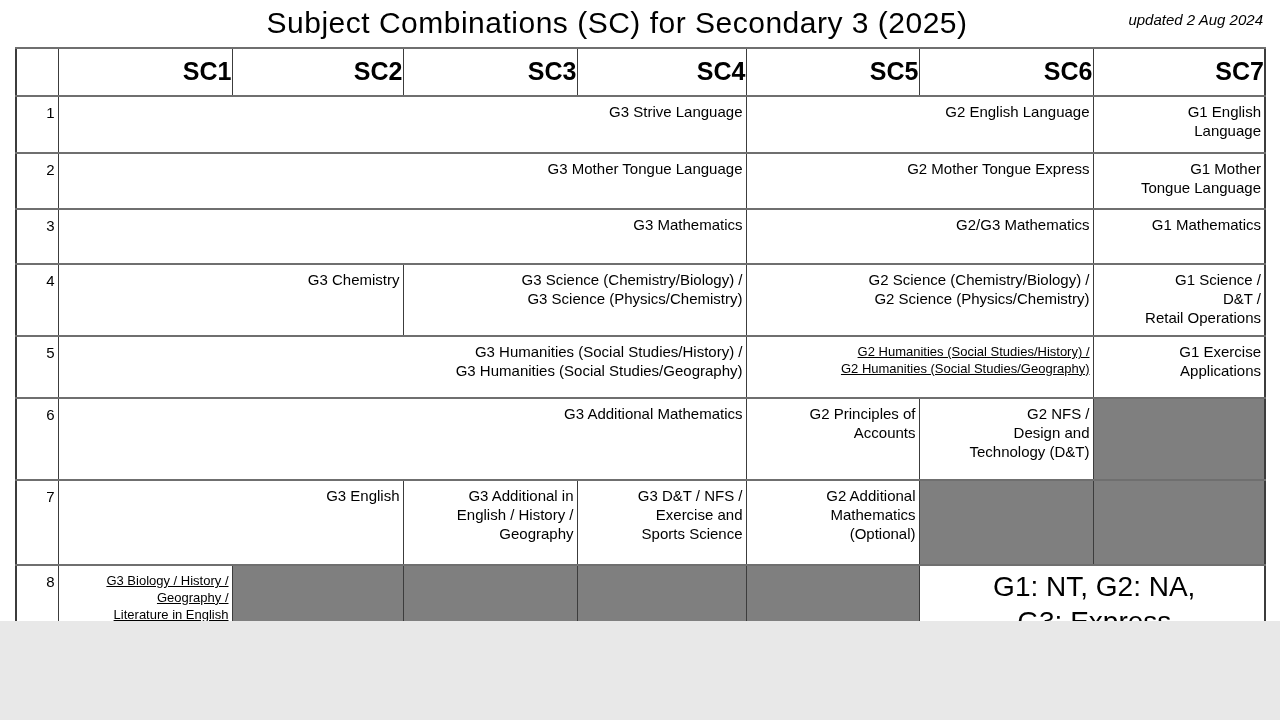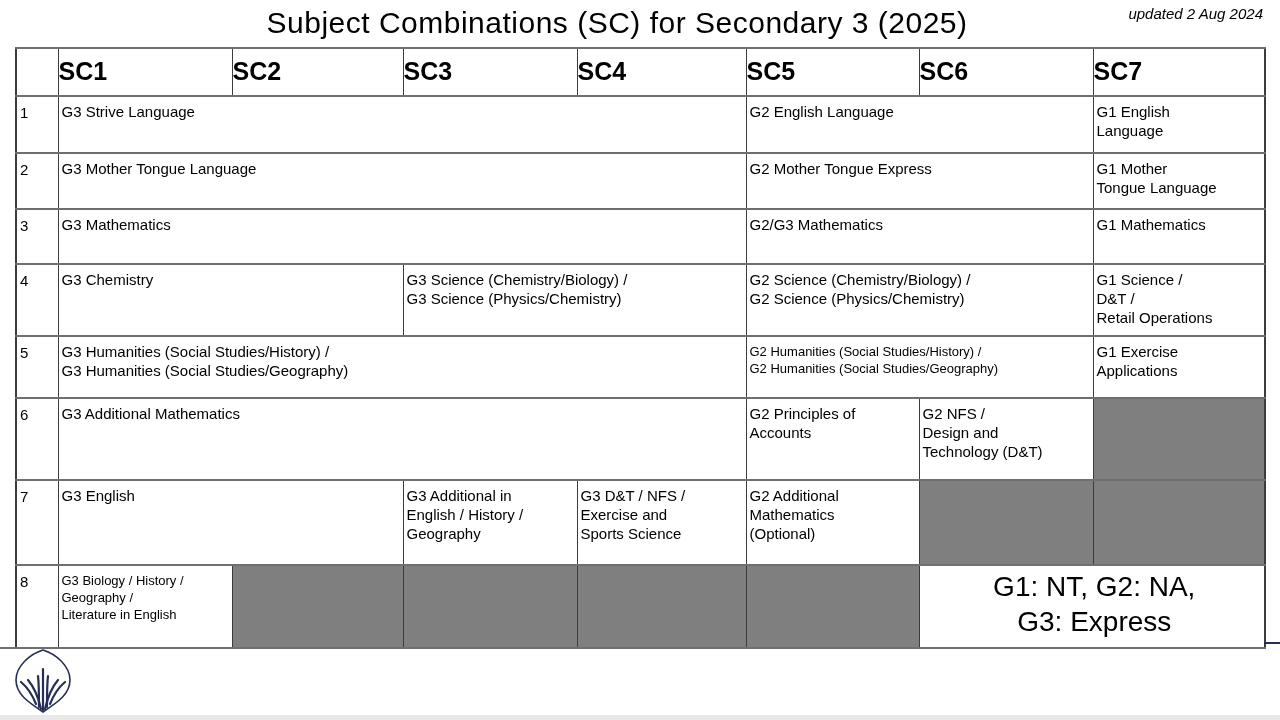--- a/index.html
+++ b/index.html
@@ -1,33 +1,33 @@
 <!DOCTYPE html>
 <html><head>
 <meta charset="utf-8">
 <style>
   html,body{margin:0;padding:0;background:#e8e8e8;}
-  .canvas{position:relative;width:1280px;height:715px;background:#ffffff;
+  .canvas{position:relative;width:1280px;height:621px;background:#ffffff;
     font-family:"Liberation Sans",sans-serif;color:#000;overflow:hidden;}
 
   .title{position:absolute;top:6px;left:0;right:46px;text-align:center;
     font-size:30px;letter-spacing:0.5px;white-space:nowrap;}
-  .updated{position:absolute;top:5px;right:17px;font-style:italic;font-size:15px;}
+  .updated{position:absolute;top:11px;right:17px;font-style:italic;font-size:15px;}
 
   table.sc{position:absolute;left:15px;top:47px;width:1249px;
     border-collapse:collapse;table-layout:fixed;
     border:2px solid #3c3c3c;}
   .sc th,.sc td{border-left:1px solid #3c3c3c;border-right:1px solid #3c3c3c;
     border-top:2px solid #6f6f6f;border-bottom:2px solid #6f6f6f;
-    vertical-align:top;text-align:left;padding:6px 3px 0;
+    vertical-align:top;text-align:right;padding:6px 3px 0;
     white-space:pre-line;overflow:hidden;}
   .sc th{font-size:25px;font-weight:bold;vertical-align:middle;padding:0 0 2px;}
   .sc td{font-size:15px;line-height:1.25;}
   .sc td.num{font-size:15px;padding-top:7px;}
-  .sc td.small{font-size:13px;line-height:1.3;padding-top:7px;}
+  .sc td.small{font-size:13px;line-height:1.3;padding-top:7px;text-decoration:underline;}
   .sc td.gray{background:#7f7f7f;}
   .sc td.legend{font-size:28px;text-align:center;padding:3px 4px 0 9px;line-height:1.25;}
 
   thead tr{height:48px;}
   tr.r1{height:57px;} tr.r2{height:56px;} tr.r3{height:55px;}
   tr.r4{height:72px;} tr.r5{height:62px;} tr.r6{height:82px;}
   tr.r7{height:85px;} tr.r8{height:83px;}
 
   .artifact-left{position:absolute;left:0;top:647px;width:15px;height:2px;background:#6f6f6f;}
   .artifact-right{position:absolute;left:1264px;top:642px;width:16px;height:2px;background:#252f55;}

